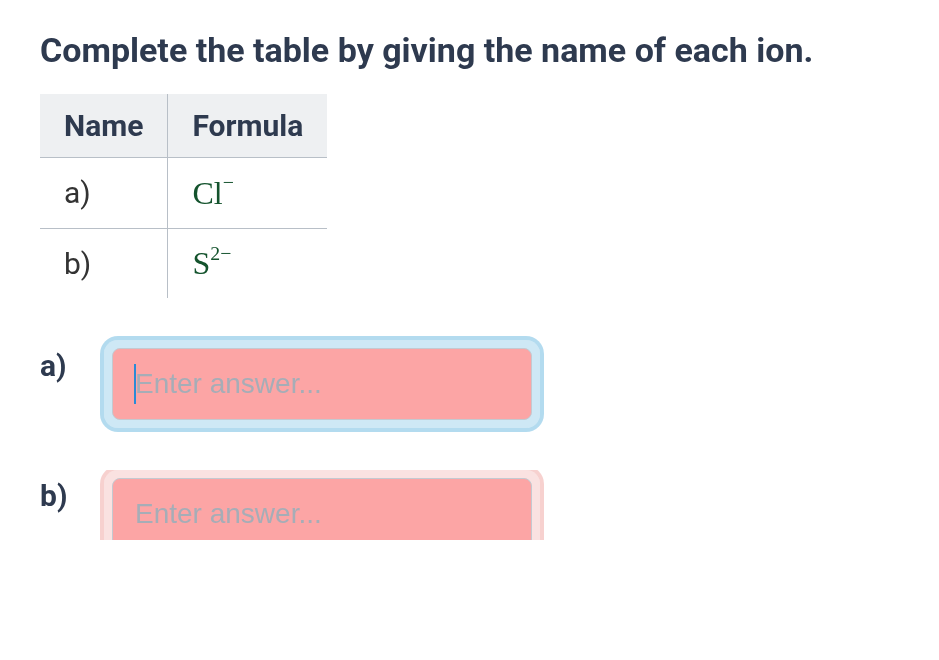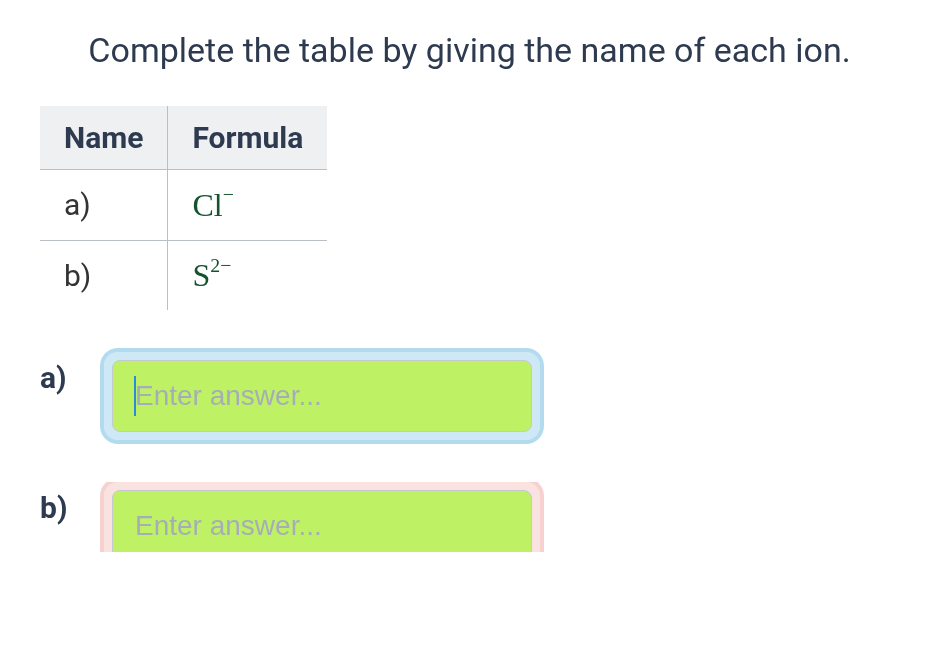--- a/index.html
+++ b/index.html
@@ -11,27 +11,26 @@
       font-family: -apple-system, BlinkMacSystemFont, 'Segoe UI', Roboto, Helvetica, Arial, sans-serif;
       background: #fff;
       width: 939px;
       height: 660px;
       padding: 30px 40px;
       color: #2e3a4f;
     }
     .prompt {
       font-size: 34px;
       color: #2e3a4f;
-      font-weight: 400;
-      margin-bottom: 36px;
-      text-align: center;
+      font-weight: 700;
     }
     .ion-table {
       border-collapse: collapse;
       margin-bottom: 42px;
+      margin-top: 24px;
     }
     .ion-table th {
       background: #eef0f2;
       font-weight: 700;
       font-size: 30px;
       color: #2e3a4f;
       padding: 14px 24px;
       text-align: left;
       border-bottom: 1px solid #b8bfc7;
     }
@@ -92,21 +91,21 @@
       background: rgba(241, 171, 168, 0.35);
       box-shadow: 0 0 0 4px rgba(241, 171, 168, 0.55);
     }
     .answer-input {
       width: 420px;
       height: 72px;
       border: 1px solid #c4c9d0;
       border-radius: 8px;
       font-size: 28px;
       padding: 0 22px;
-      background: #bef264;
+      background: #fca5a5;
       color: #2e3a4f;
       outline: none;
     }
     .answer-input::placeholder {
       color: #a6adb7;
     }
     .answer-wrap.focused .answer-input {
       caret-color: #2a8bd6;
     }
     .caret {

